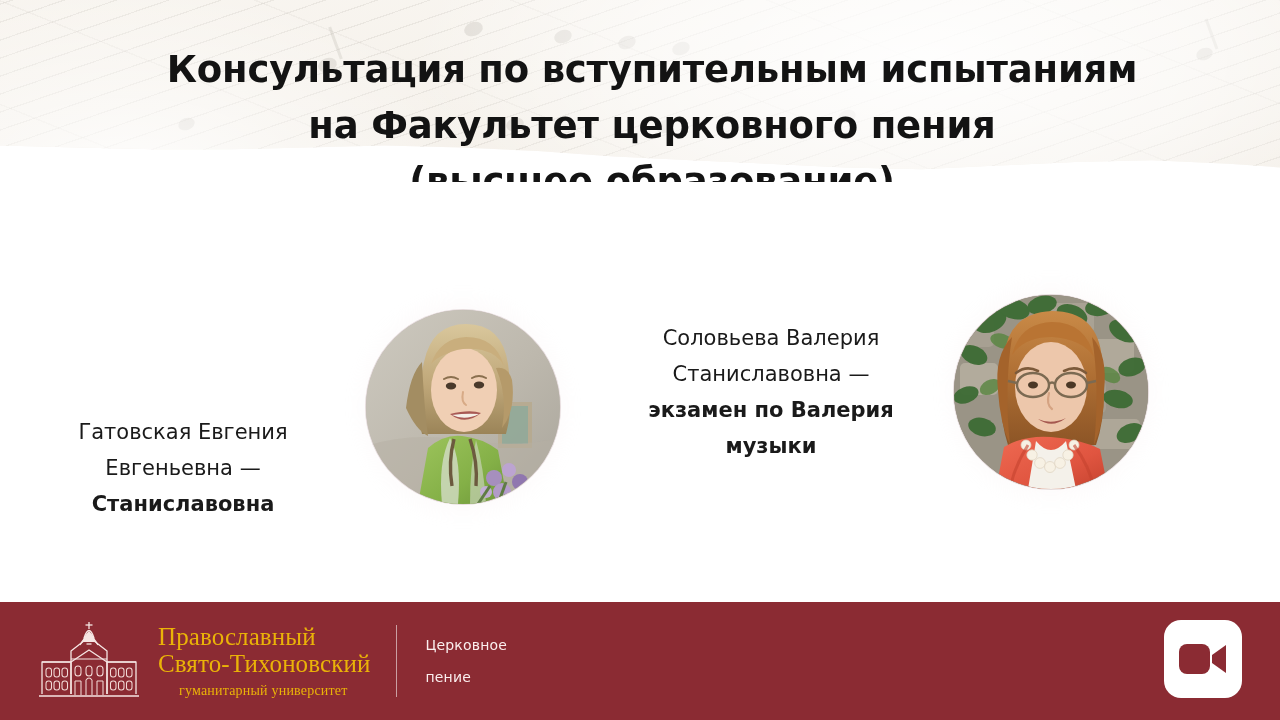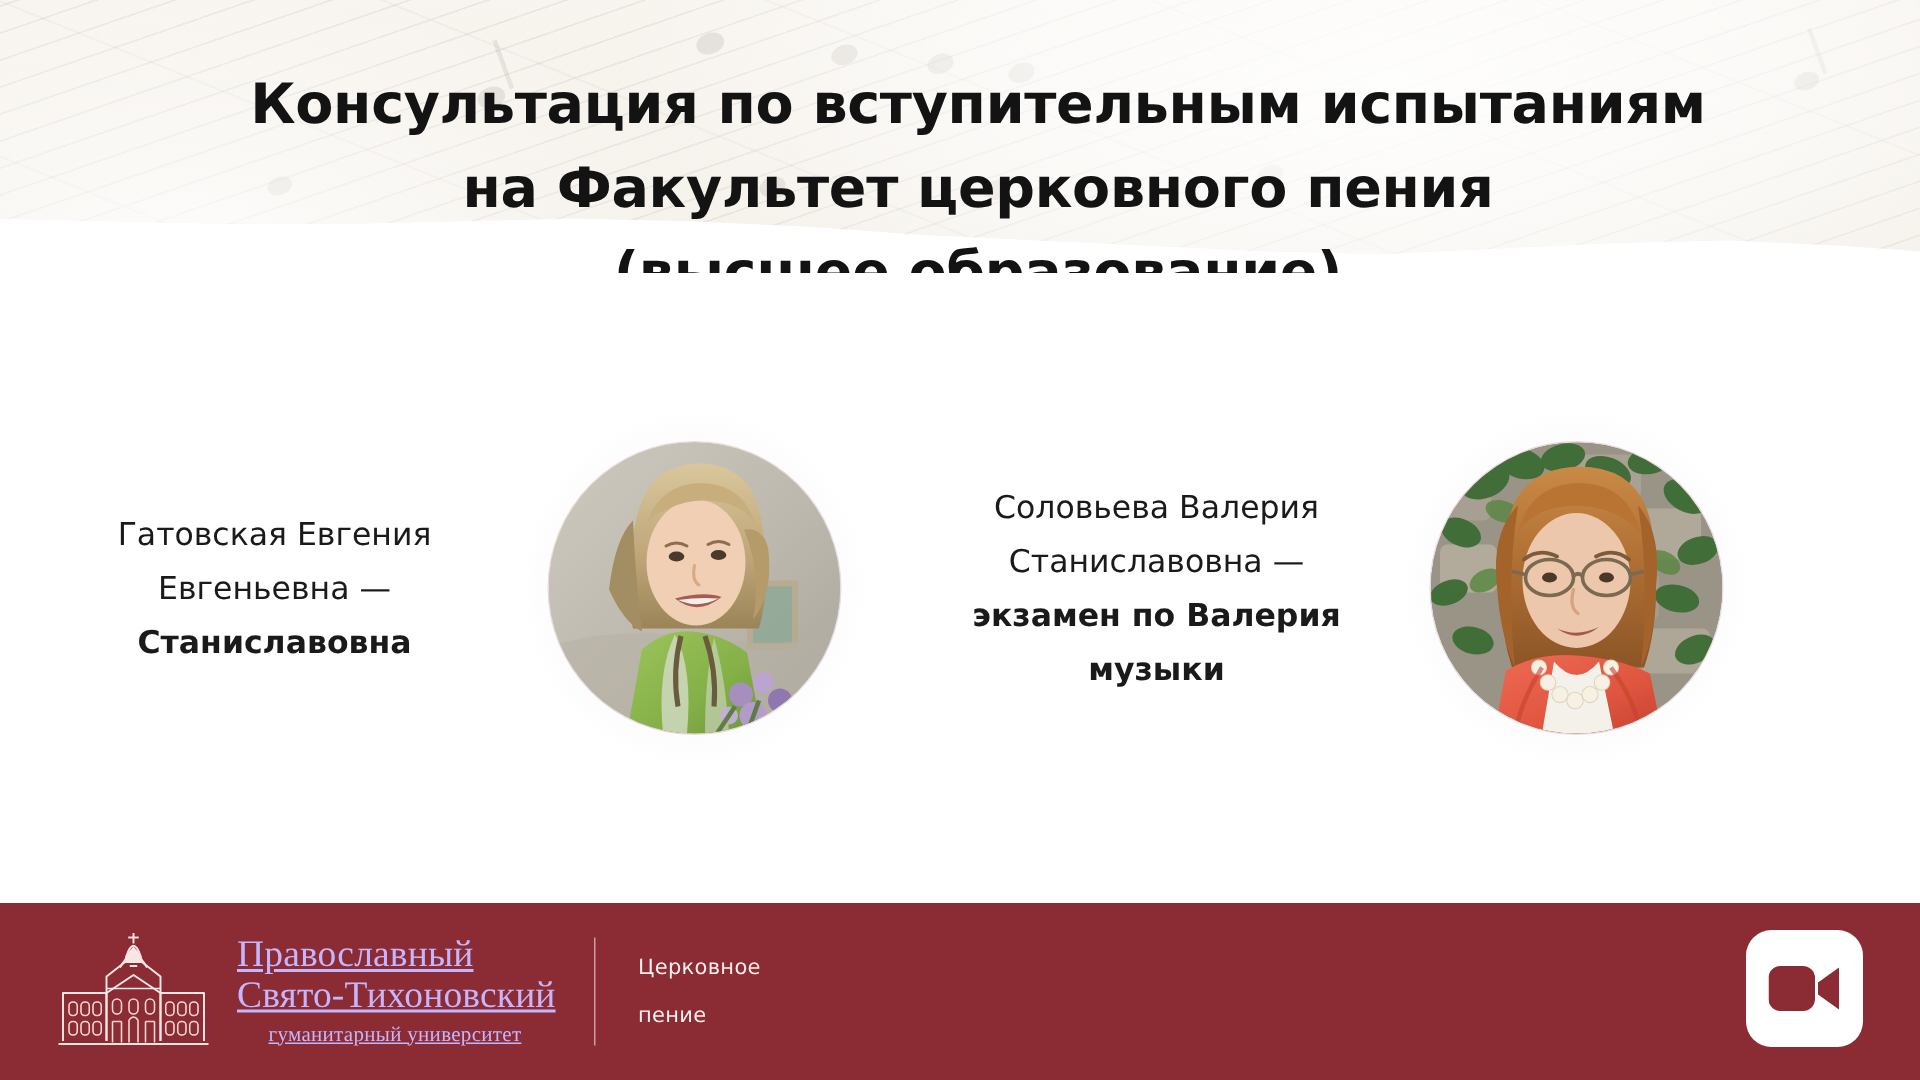--- a/index.html
+++ b/index.html
@@ -119,21 +119,21 @@
     height: 260px;
     display: flex;
     align-items: center;
     justify-content: flex-start;
   }
   .presenter {
     display: flex;
     align-items: center;
     height: 260px;
   }
-  .presenter-a { margin-left: 18px; }
+  .presenter-a { margin-left: 18px; align-items: flex-end; }
   .presenter-b { margin-left: 28px; }
 
   .presenter-caption {
     width: 330px;
     text-align: center;
     color: #1a1a1a;
     font-family: "DejaVu Sans", "Liberation Sans", sans-serif;
     font-size: 21px;
     line-height: 36px;
   }
@@ -191,24 +191,23 @@
   }
   .uni-mark {
     width: 106px;
     height: 82px;
     flex: none;
     margin-right: 16px;
   }
   .uni-mark svg { display: block; width: 106px; height: 82px; }
 
   .uni-names {
-    color: #c4b5fd;
+    color: #eab308;
     font-family: "Liberation Serif", "DejaVu Serif", serif;
     padding-top: 2px;
-    text-decoration: underline;
   }
   .uni-names .l1,
   .uni-names .l2 {
     font-size: 25px;
     line-height: 27px;
     letter-spacing: .1px;
   }
   .uni-names .l3 {
     font-size: 14px;
     line-height: 23px;

